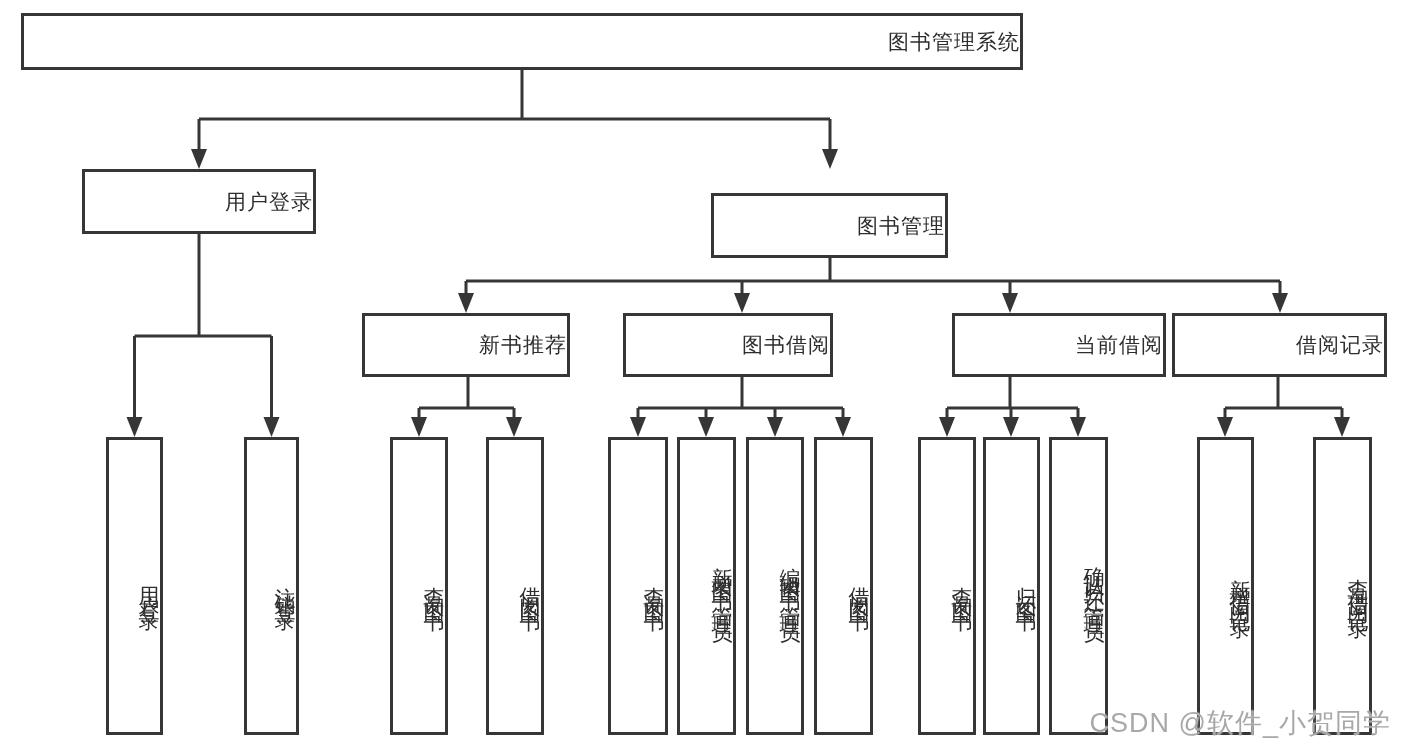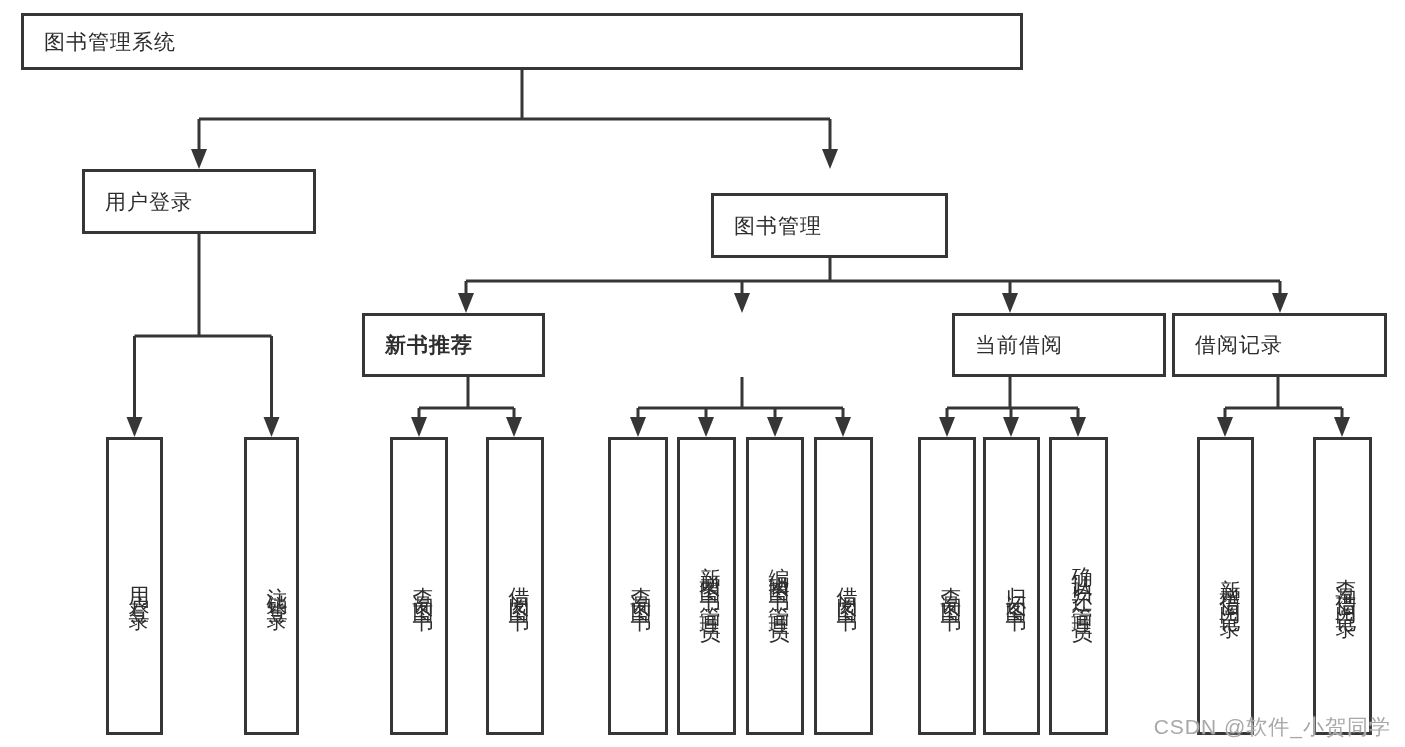--- a/index.html
+++ b/index.html
@@ -15,40 +15,40 @@
     width:1405px; height:747px;
     pointer-events:none;
   }
   .node {
     position:absolute;
     box-sizing:border-box;
     border:3px solid #363636;
     background:#ffffff;
     display:flex;
     align-items:center;
-    justify-content:flex-start;
+    justify-content:flex-end;
     color:#2d2d2d;
     font-size:21px;
     letter-spacing:1px;
     z-index:2;
     padding-left:20px;
   }
   .node.leaf .vlabel {
     writing-mode:vertical-rl;
     text-orientation:mixed;
     font-size:21px;
     letter-spacing:8px;
     line-height:1;
     white-space:nowrap;
   }
   #watermark {
     position:absolute;
     right:14px; bottom:6px;
     color:#a8a8a8;
-    font-size:21px;
+    font-size:27px;
     letter-spacing:1px;
     z-index:5;
     text-shadow:0 0 2px #ffffff;
   }
 </style>
 </head>
 <body>
 
 <div id="stage">
 
@@ -103,22 +103,25 @@
     <span>图书管理系统</span>
   </div>
 
   <div class="node" style="left:82px;top:169px;width:234px;height:65px;">
     <span>用户登录</span>
   </div>
   <div class="node" style="left:711px;top:169px;width:237px;height:65px;margin-top:24px;">
     <span>图书管理</span>
   </div>
 
-  <div class="node" style="left:362px;top:313px;width:183px;height:64px;font-weight:bold;">
+  <div class="node" style="left:362px;top:313px;width:208px;height:64px;">
     <span>新书推荐</span>
+  </div>
+  <div class="node" style="left:623px;top:313px;width:210px;height:64px;">
+    <span>图书借阅</span>
   </div>
   <div class="node" style="left:952px;top:313px;width:214px;height:64px;">
     <span>当前借阅</span>
   </div>
   <div class="node" style="left:1172px;top:313px;width:215px;height:64px;">
     <span>借阅记录</span>
   </div>
 
   <div class="node leaf" style="left:106px;top:437px;width:57px;height:298px;">
     <span class="vlabel">用户登录</span>

